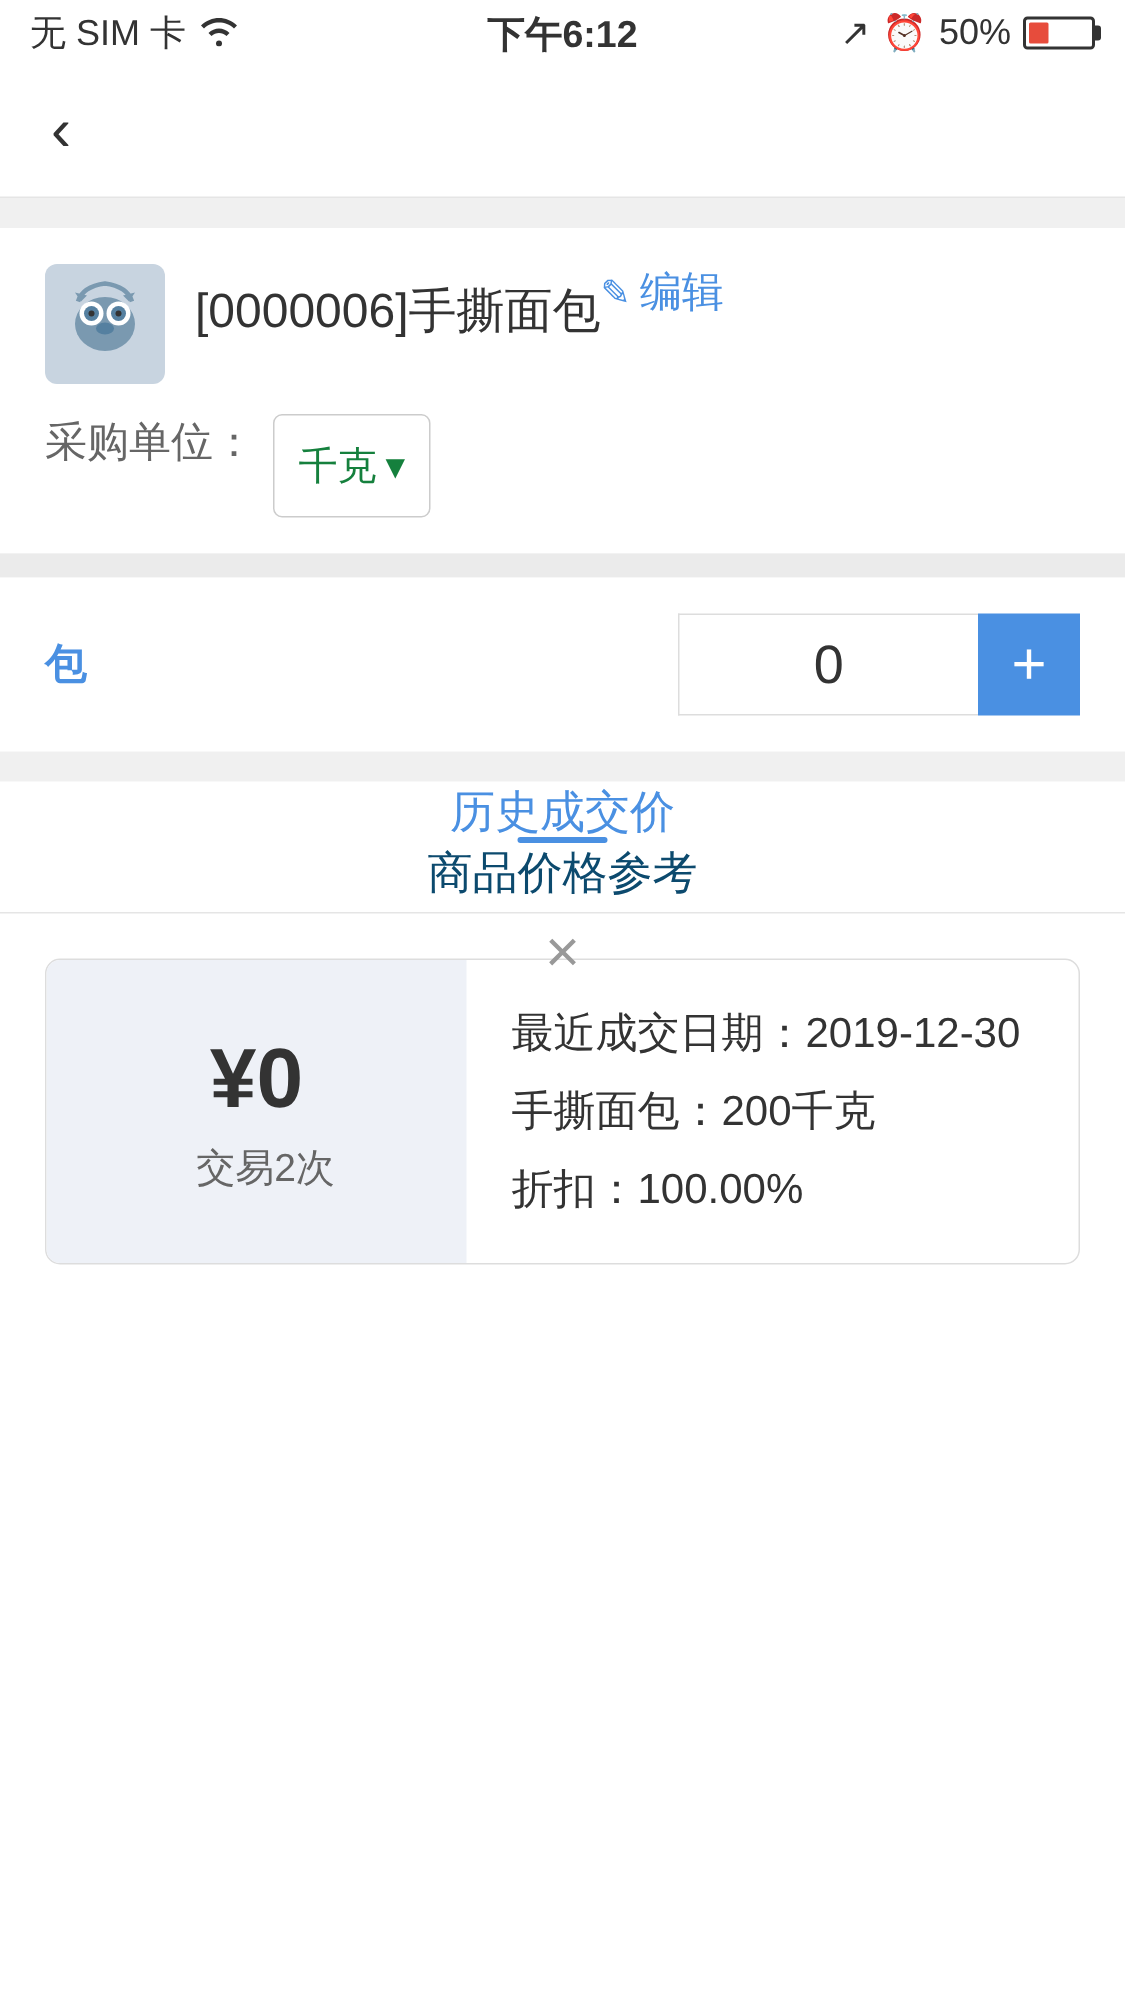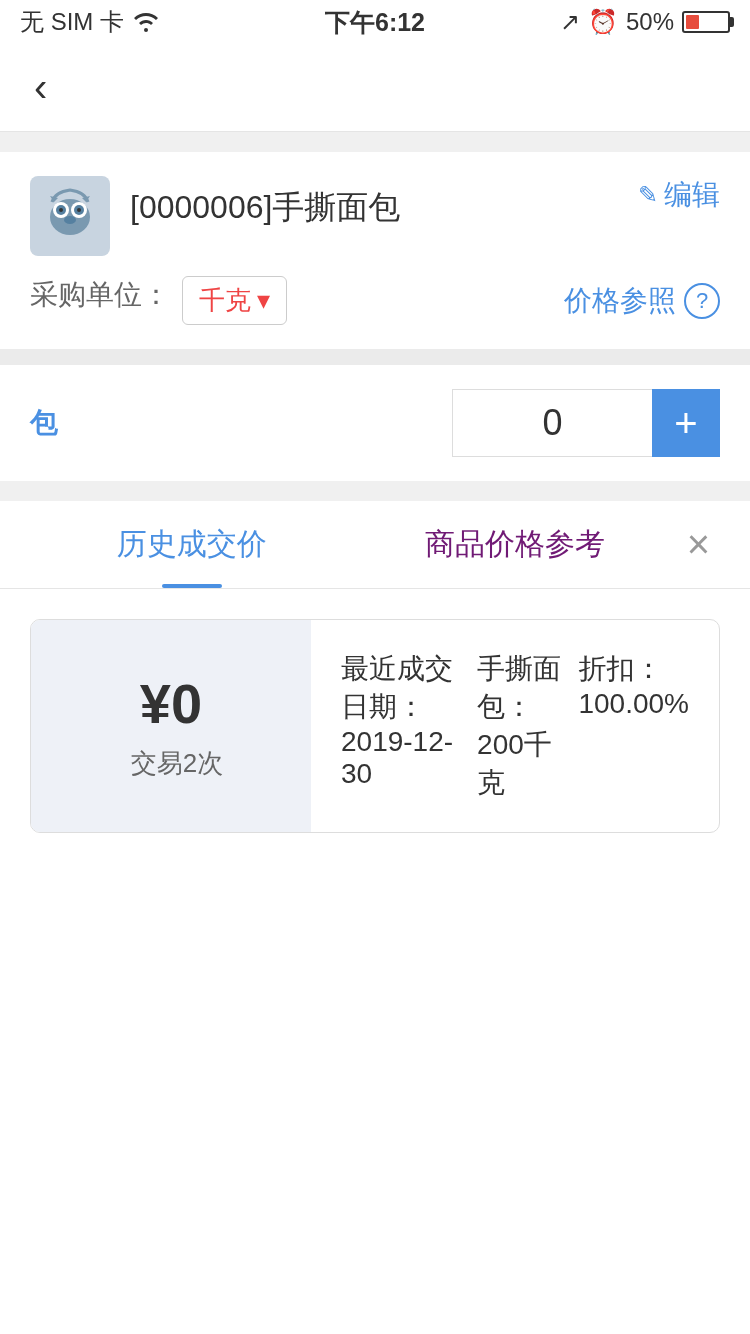--- a/index.html
+++ b/index.html
@@ -99,21 +99,21 @@
 
     
     .product-card {
       background: #fff;
       margin-top: 20px;
       padding: 24px 30px;
     }
     .product-top {
       display: flex;
       align-items: flex-start;
-      justify-content: space-between;
+      justify-content: flex-start;
       margin-bottom: 20px;
     }
     .product-info {
       display: flex;
       align-items: flex-start;
       gap: 20px;
     }
     .product-icon {
       width: 80px;
       height: 80px;
@@ -153,23 +153,23 @@
     .unit-section {
       display: flex;
       align-items: flex-start;
       gap: 12px;
       font-size: 28px;
       color: #666;
     }
     .unit-select {
       border: 1px solid #ccc;
       border-radius: 6px;
-      padding: 6px 16px;
+      padding: 16px 16px;
       font-size: 26px;
-      color: #ef4444;
+      color: #15803d;
       background: #fff;
       display: flex;
       align-items: center;
       gap: 6px;
     }
     .price-ref {
       color: #4a90e2;
       font-size: 28px;
       display: flex;
       align-items: center;
@@ -252,30 +252,31 @@
       margin-top: 20px;
     }
 
     
     .tabs {
       display: flex;
       align-items: center;
       border-bottom: 1px solid #e5e5e5;
       padding: 0 30px;
       height: 88px;
+      flex-direction: column;
     }
     .tab {
       flex: 1;
       display: flex;
       flex-direction: column;
       align-items: center;
       justify-content: center;
       height: 100%;
       font-size: 30px;
-      color: #701a75;
+      color: #0c4a6e;
       cursor: pointer;
       position: relative;
     }
     .tab.active {
       color: #4a90e2;
     }
     .tab-underline {
       position: absolute;
       bottom: 0;
       left: 50%;
@@ -319,21 +320,21 @@
     .history-count {
       font-size: 26px;
       color: #666;
       margin-top: 10px;
       margin-left: 12px;
     }
     .history-right {
       flex: 1;
       padding: 30px 30px;
       display: flex;
-      flex-direction: row;
+      flex-direction: column;
       justify-content: center;
       gap: 14px;
     }
     .history-detail-line {
       font-size: 28px;
       color: #333;
     }
 
     
     .main-white {
@@ -399,24 +400,20 @@
     </span>
   </div>
   <div class="product-bottom">
     <div class="unit-section">
       <span>采购单位：</span>
       <div class="unit-select">
         <span>千克</span>
         <span>▾</span>
       </div>
     </div>
-    <div class="price-ref">
-      <span>价格参照</span>
-      <span class="help-icon">?</span>
-    </div>
   </div>
 </div>
 
 <div class="divider-gray"></div>
 
 <div class="quantity-row">
   <div class="quantity-label">
     <span class="unit-badge">包</span>
   </div>
   <div class="quantity-control">

